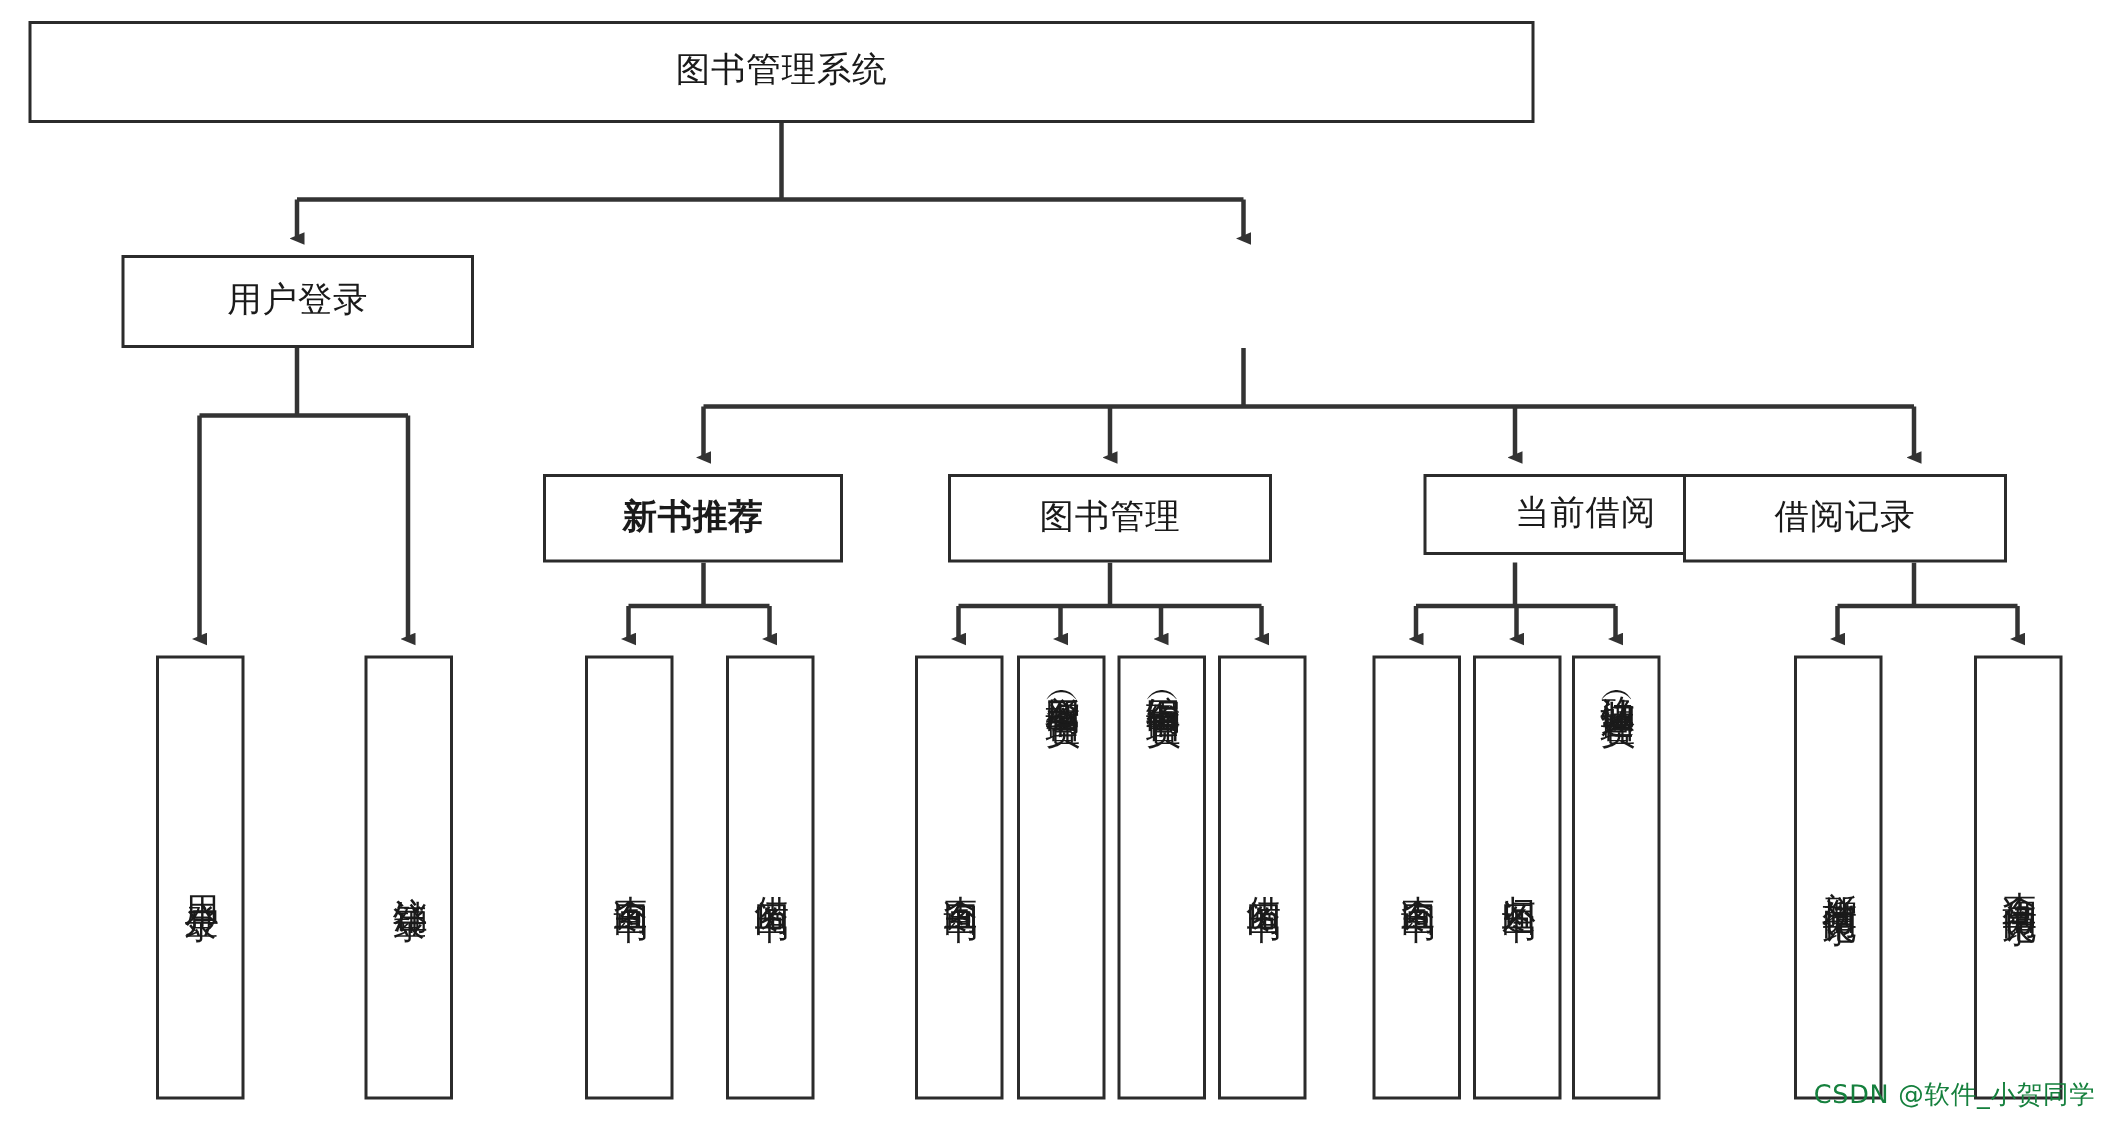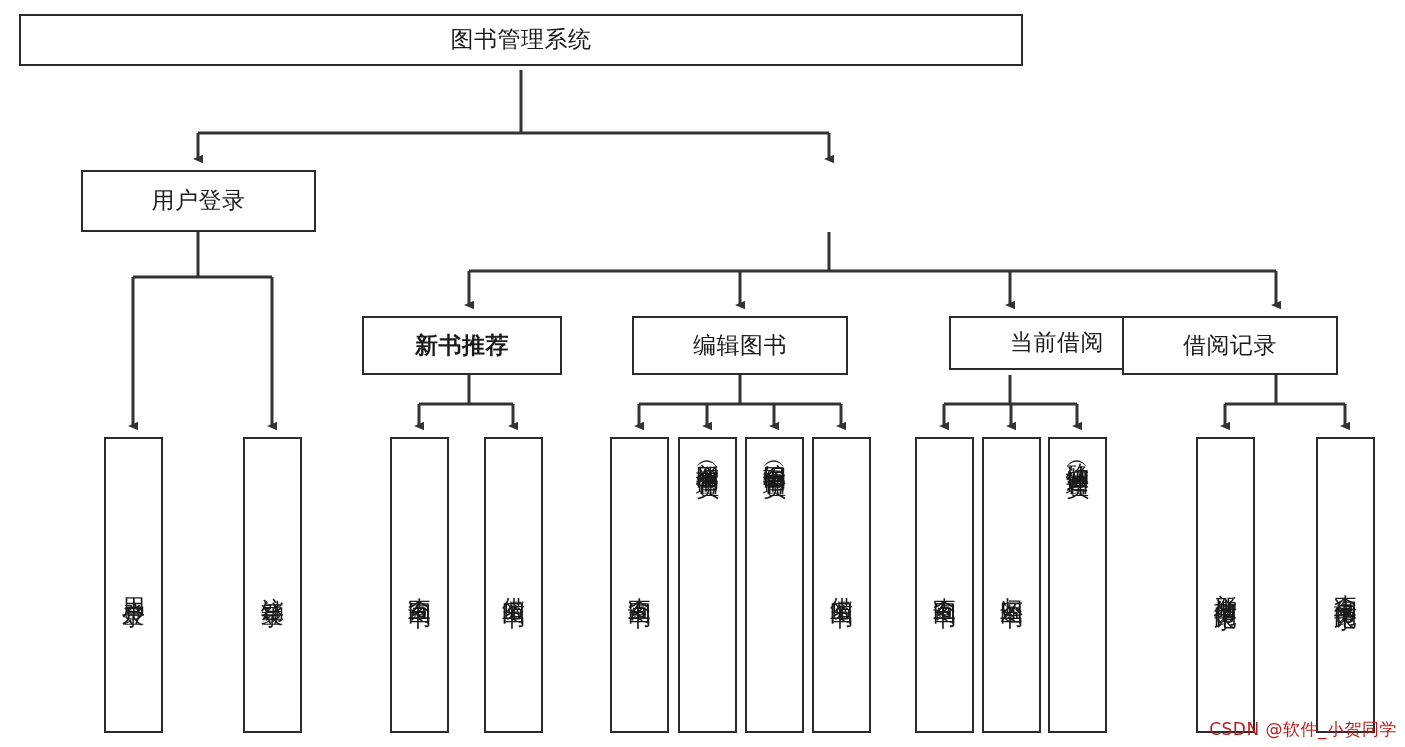--- a/index.html
+++ b/index.html
@@ -69,21 +69,21 @@
   }
   .node.vert.center-text {
     align-items: center;
     padding-top: 0;
   }
   #watermark {
     position: absolute;
     right: 8px;
     bottom: 6px;
     font-size: 17px;
-    color: #b91c1c;
+    color: #15803d;
     letter-spacing: 0.5px;
     z-index: 9;
     white-space: nowrap;
     user-select: none;
   }
 </style>
 </head>
 <body>
 
 <div id="diagram-root">
@@ -132,35 +132,35 @@
       <path d="M 1011 404 L 1011 426" marker-end="url(#arrowhead)"></path>
       <path d="M 1077 404 L 1077 426" marker-end="url(#arrowhead)"></path>
 
       <path d="M 1276 375 L 1276 404"></path>
       <path d="M 1225 404 L 1345 404"></path>
       <path d="M 1225 404 L 1225 426" marker-end="url(#arrowhead)"></path>
       <path d="M 1345 404 L 1345 426" marker-end="url(#arrowhead)"></path>
     </g>
   </svg>
 
-  <div class="node horiz root" style="left:19px; top:14px; width:1004px; height:52px;">
+  <div class="node horiz root" style="left:19px; top:14px; width:1004px; height:68px;">
     <span class="label">图书管理系统</span>
   </div>
 
   <div class="node horiz" style="left:81px; top:170px; width:235px; height:62px;">
     <span class="label">用户登录</span>
   </div>
 
 
   <div class="node horiz" style="left:362px; top:316px; width:200px; height:59px;font-weight:bold;">
     <span class="label">新书推荐</span>
   </div>
 
   <div class="node horiz" style="left:632px; top:316px; width:216px; height:59px;">
-    <span class="label">编辑图书</span>
+    <span class="label">图书管理</span>
   </div>
 
   <div class="node horiz" style="left:949px; top:316px; width:216px; height:54px;">
     <span class="label">当前借阅</span>
   </div>
 
   <div class="node horiz" style="left:1122px; top:316px; width:216px; height:59px;">
     <span class="label">借阅记录</span>
   </div>
 

